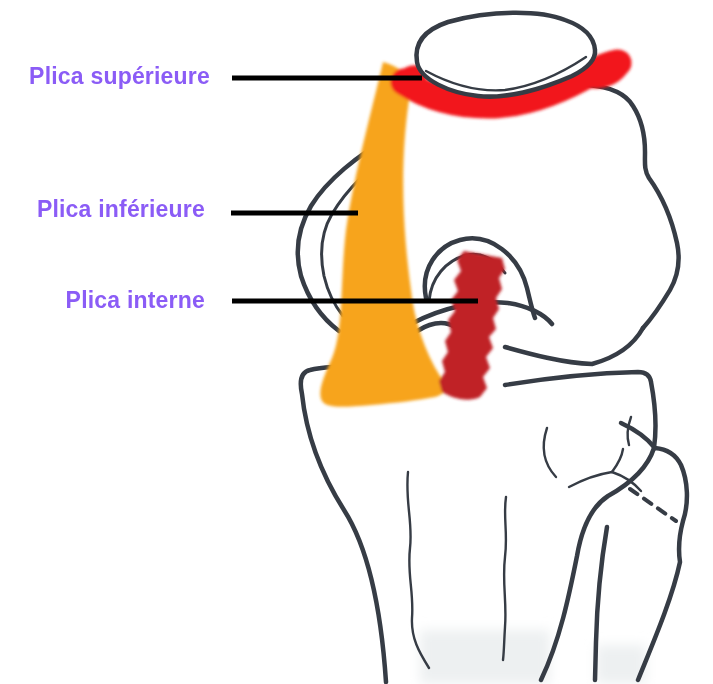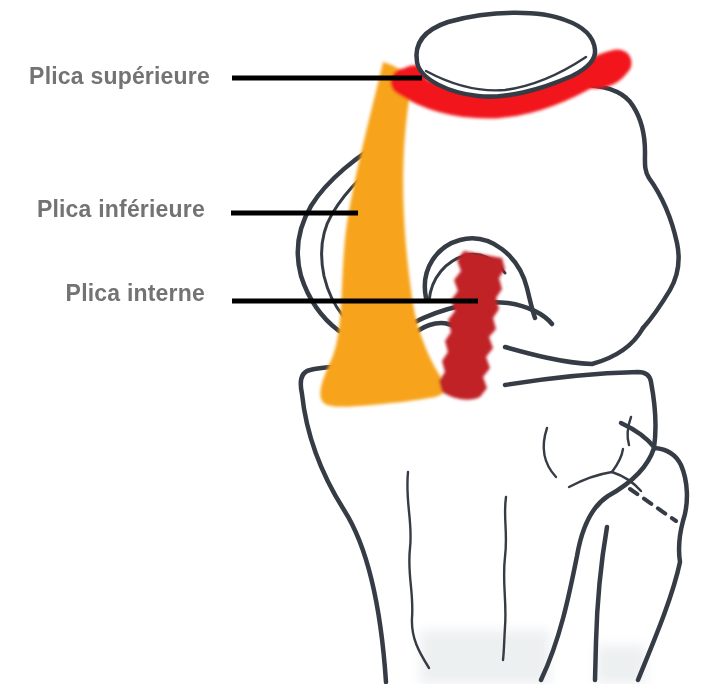--- a/index.html
+++ b/index.html
@@ -11,27 +11,27 @@
     font-family:"Liberation Sans", sans-serif;
   }
   .stage svg{position:absolute;left:0;top:0;}
   .anno-label{
     position:absolute;
     left:0;
     text-align:right;
     font-weight:bold;
     font-size:23px;
     line-height:28px;
-    color:#737373;
+    color:#8b5cf6;
     letter-spacing:0.2px;
     white-space:nowrap;
   }
   .lbl-sup{top:62px;width:210px;}
   .lbl-inf{top:195px;width:205px;}
-  .lbl-int{top:279px;width:205px;}
+  .lbl-int{top:286px;width:205px;}
 
   .bone{fill:#ffffff;stroke:#363C45;stroke-width:4.5;stroke-linecap:round;stroke-linejoin:round;}
   .bone-open{fill:none;stroke:#363C45;stroke-width:4.5;stroke-linecap:round;stroke-linejoin:round;}
   .bone-thin{fill:none;stroke:#363C45;stroke-width:2.4;stroke-linecap:round;stroke-linejoin:round;}
   .bone-mid{fill:none;stroke:#363C45;stroke-width:3;stroke-linecap:round;stroke-linejoin:round;}
   .leader{stroke:#000000;stroke-width:5;fill:none;}
 </style>
 </head>
 <body>
 

